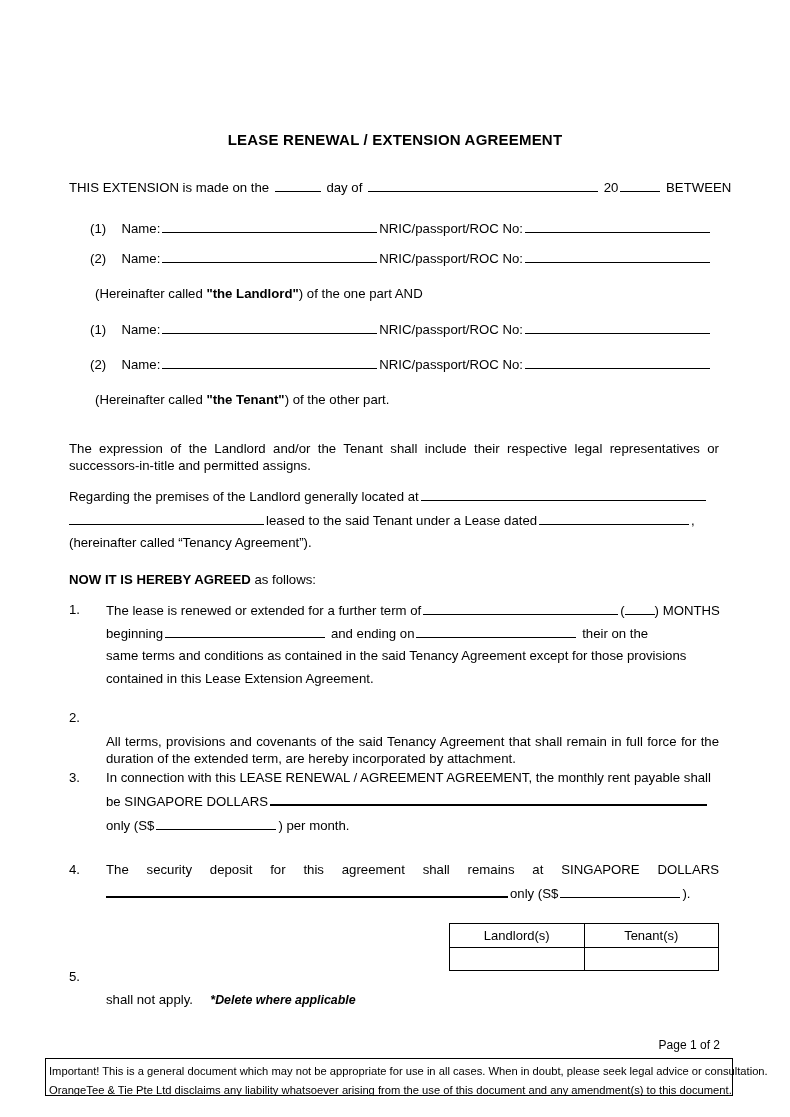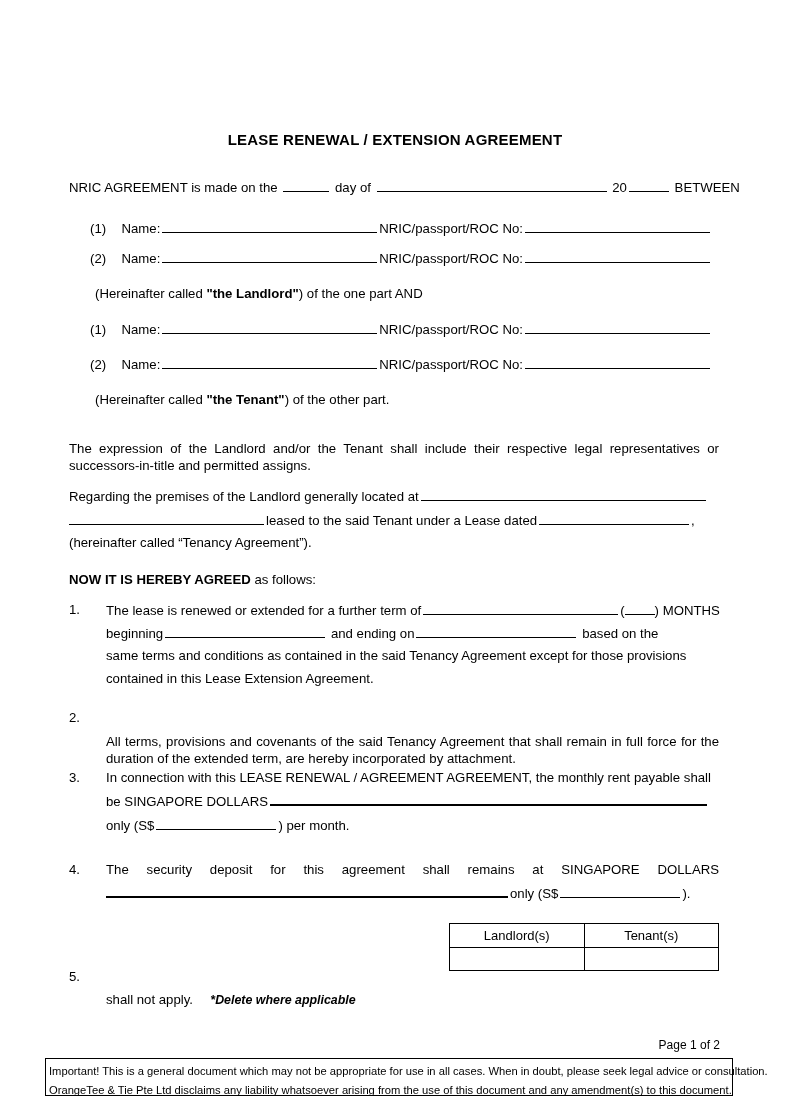--- a/index.html
+++ b/index.html
@@ -132,21 +132,21 @@
   }
 </style>
 </head>
 <body>
 
 <div class="page">
 
   <div class="doc-title">LEASE RENEWAL / EXTENSION AGREEMENT</div>
 
   <div class="line" style="left:69px; top:178px;">
-    <span>NRIC AGREEMENT is made on the</span>
+    <span>THIS EXTENSION is made on the</span>
     <span class="ul w46"></span>
     <span>day of</span>
     <span class="ul w230"></span>
     <span>20</span><span class="ul w40"></span>
     <span>BETWEEN</span>
   </div>
 
   <div class="line" style="left:90px; top:219px;">
     <span>(1)</span>
     <span style="display:inline-block;width:8px;"></span>
@@ -198,21 +198,21 @@
     <span>as follows:</span>
   </div>
 
   <div class="clause-num" style="left:69px; top:601px;">1.</div>
 
   <div class="line" style="left:106px; top:601px;">
     <span>The lease is renewed or extended for a further term of</span><span class="ul w195"></span><span>(</span><span class="ul w30" style="margin:0;"></span><span>) MONTHS</span>
   </div>
 
   <div class="line" style="left:106px; top:624px;">
-    <span>beginning</span><span class="ul w160"></span>&nbsp;<span>and ending on</span><span class="ul w160"></span>&nbsp;<span>based on the</span>
+    <span>beginning</span><span class="ul w160"></span>&nbsp;<span>and ending on</span><span class="ul w160"></span>&nbsp;<span>their on the</span>
   </div>
 
   <div class="line" style="left:106px; top:647px;">same terms and conditions as contained in the said Tenancy Agreement except for those provisions</div>
 
   <div class="line" style="left:106px; top:670px;">contained in this Lease Extension Agreement.</div>
 
   <div class="clause-num" style="left:69px; top:709px;">2.</div>
   <div class="para" style="left:106px; top:709px; width:613px;margin-top:24px;">All terms, provisions and covenants of the said Tenancy Agreement that shall remain in full force for the duration of the extended term, are hereby incorporated by attachment.</div>
 
   <div class="clause-num" style="left:69px; top:769px;">3.</div>

